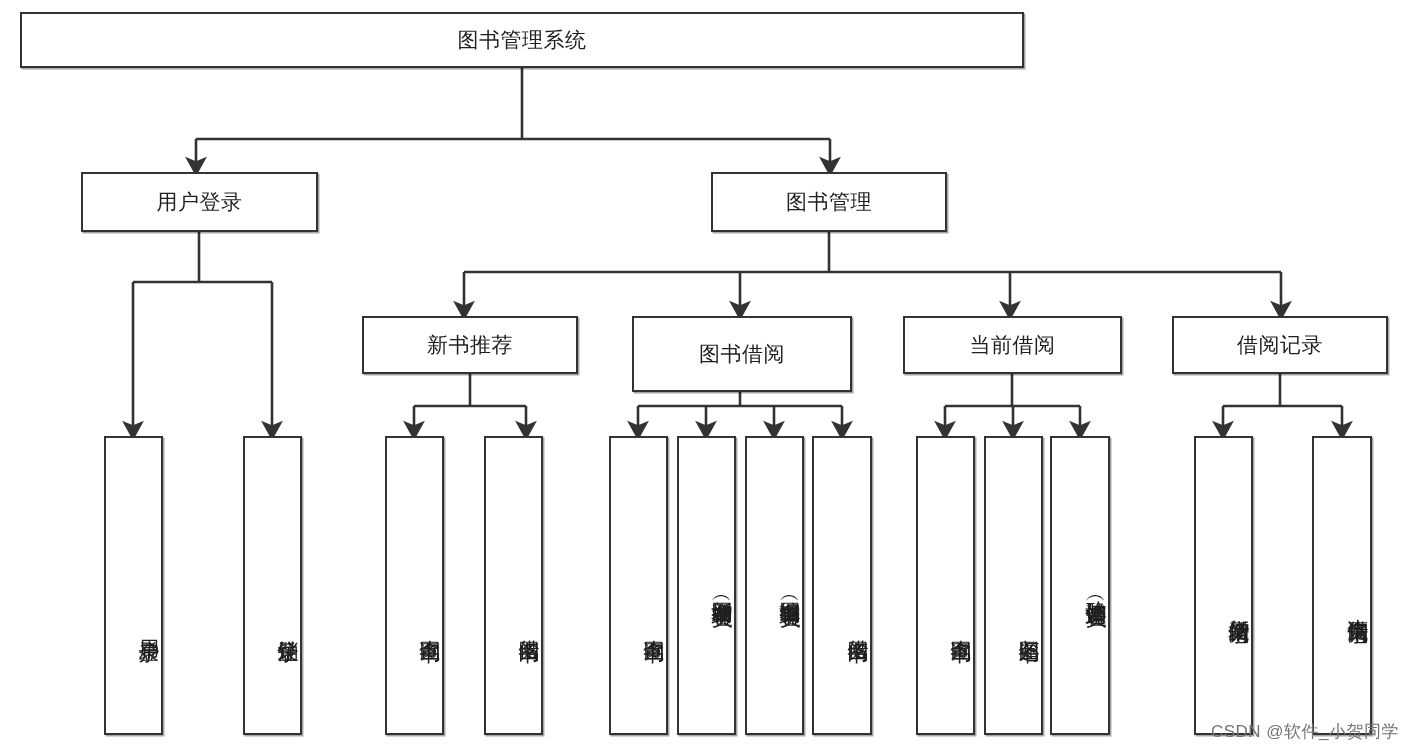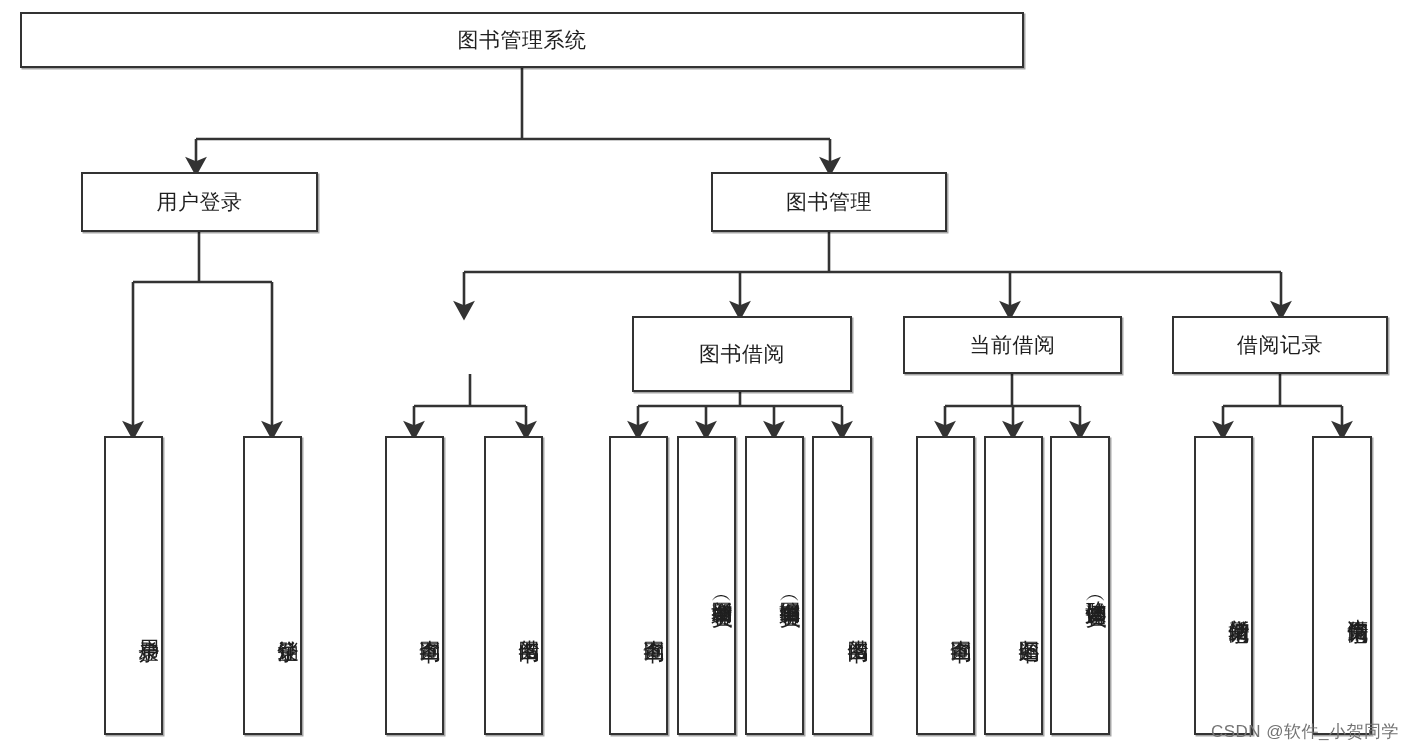--- a/index.html
+++ b/index.html
@@ -124,20 +124,23 @@
     <span>图书管理系统</span>
   </div>
 
   <div class="node horiz" style="left:81px;top:172px;width:237px;height:60px;">
     <span>用户登录</span>
   </div>
   <div class="node horiz" style="left:711px;top:172px;width:236px;height:60px;">
     <span>图书管理</span>
   </div>
 
+  <div class="node horiz" style="left:362px;top:316px;width:216px;height:58px;">
+    <span>新书推荐</span>
+  </div>
   <div class="node horiz" style="left:632px;top:316px;width:220px;height:76px;">
     <span>图书借阅</span>
   </div>
   <div class="node horiz" style="left:1172px;top:316px;width:216px;height:58px;">
     <span>借阅记录</span>
   </div>
   <div class="node horiz" style="left:903px;top:316px;width:219px;height:58px;">
     <span>当前借阅</span>
   </div>
 

